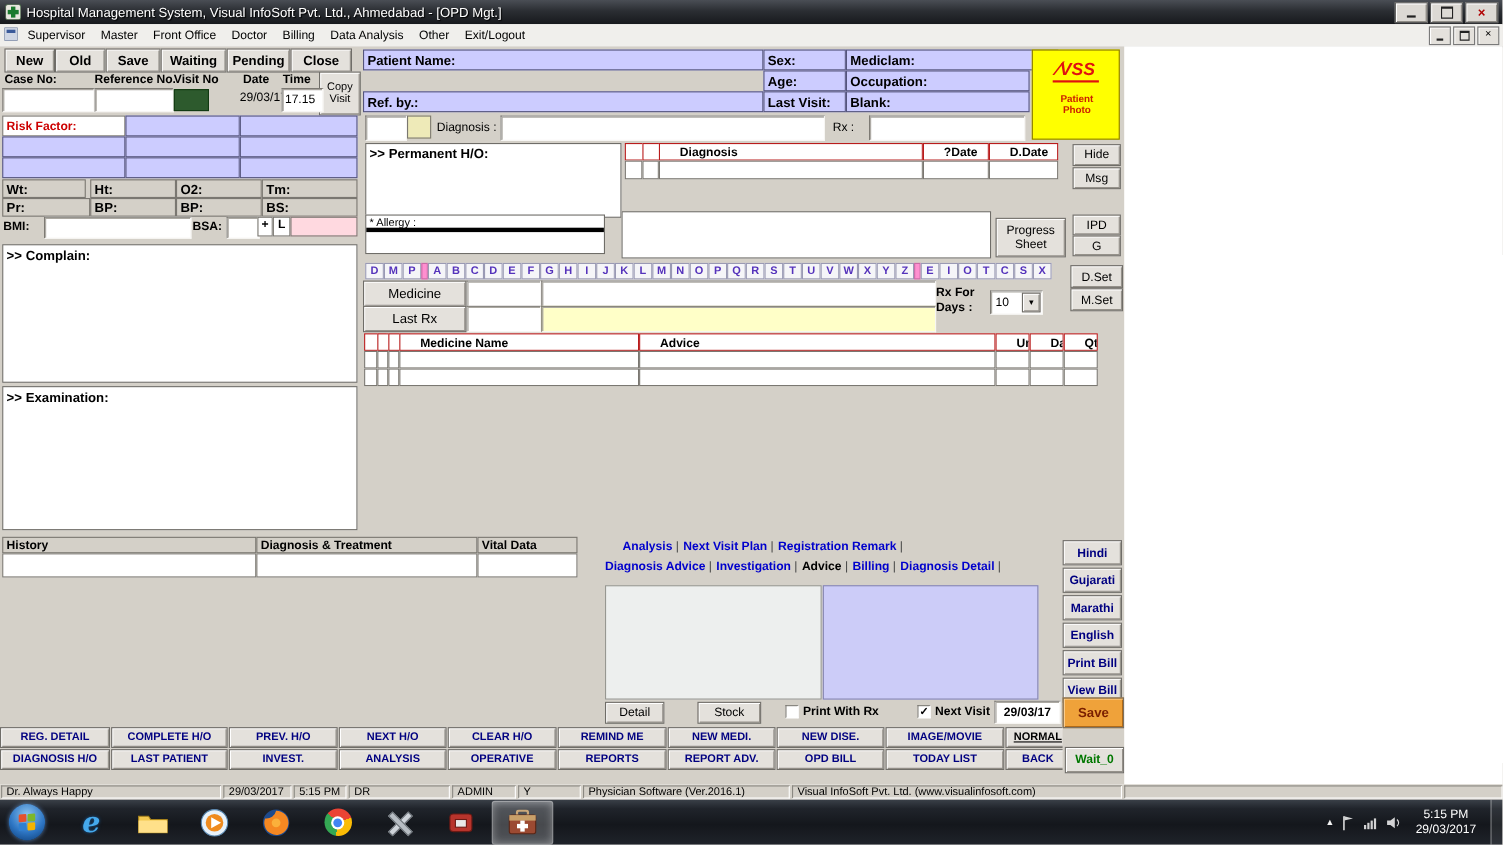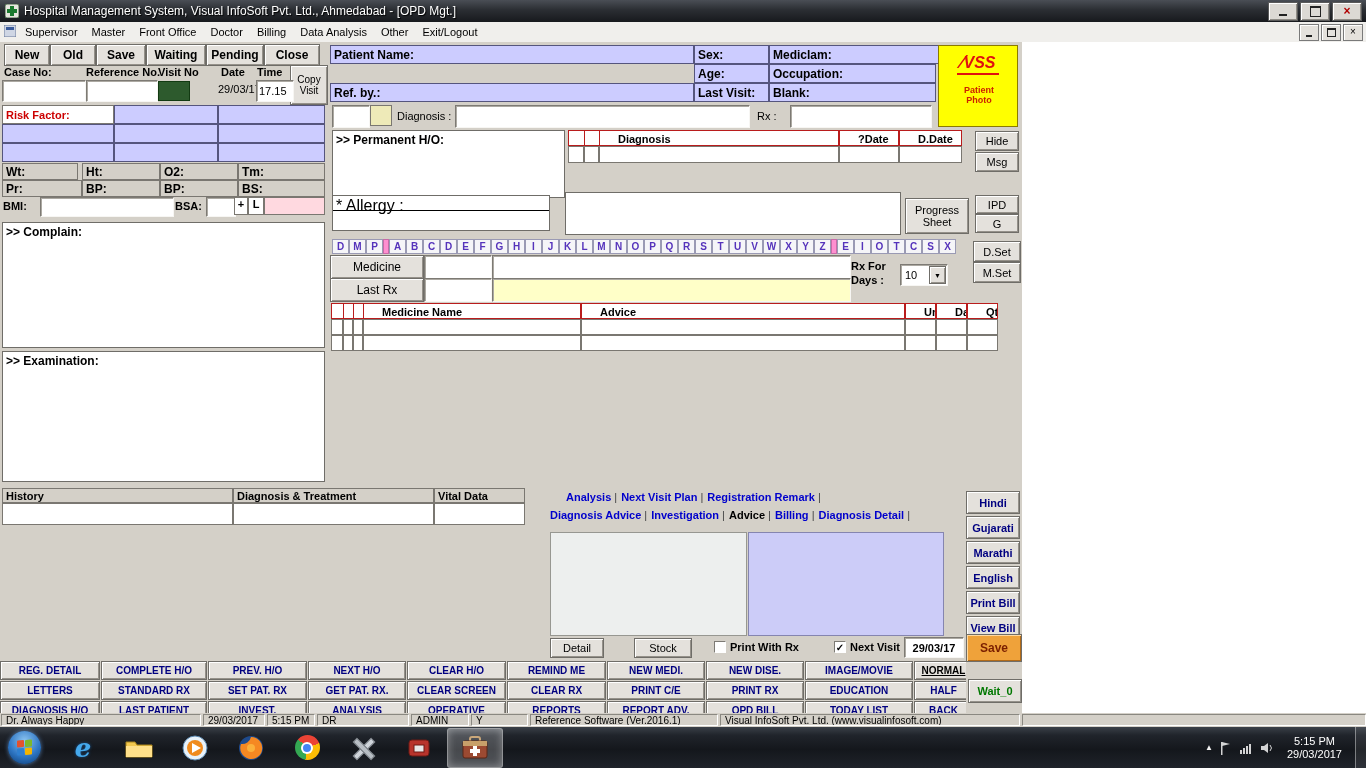--- a/index.html
+++ b/index.html
@@ -291,21 +291,21 @@
   <div class="hdrcell abs" style="left:899px;top:88px;width:63px;height:16px">
         <span>D.Date</span>
       </div>
   <div class="wcell abs" style="left:568px;top:104px;width:16px;height:17px"></div>
   <div class="wcell abs" style="left:584px;top:104px;width:15px;height:17px"></div>
   <div class="wcell abs" style="left:599px;top:104px;width:240px;height:17px"></div>
   <div class="wcell abs" style="left:839px;top:104px;width:60px;height:17px"></div>
   <div class="wcell abs" style="left:899px;top:104px;width:63px;height:17px"></div>
 
   <div class="whitebox abs" style="left:332px;top:153px;width:218px;height:36px">
-    <div style="font-size:16px;padding:1px 0 0 3px;border-bottom:1px solid #000000;height:15px;box-sizing:border-box">* Allergy :</div>
+    <div style="font-size:10px;padding:1px 0 0 3px;border-bottom:4px solid #000000;height:15px;box-sizing:border-box">* Allergy :</div>
   </div>
   <div class="whitebox abs" style="left:565px;top:150px;width:336px;height:43px"></div>
   <div class="b3d abs" style="left:905px;top:156px;width:62px;height:34px;font-size:11px;line-height:12px">Progress Sheet</div>
 
   <div class="abs" style="left:332px;top:197px;display:flex">
     <span class="alpha-host">
           <span class="acell">D</span>
           <span class="acell">M</span>
           <span class="acell">P</span>
         </span>
@@ -460,33 +460,20 @@
           <div class="gbtn">COMPLETE H/O</div>
           <div class="gbtn">PREV. H/O</div>
           <div class="gbtn">NEXT H/O</div>
           <div class="gbtn">CLEAR H/O</div>
           <div class="gbtn">REMIND ME</div>
           <div class="gbtn">NEW MEDI.</div>
           <div class="gbtn">NEW DISE.</div>
           <div class="gbtn">IMAGE/MOVIE</div>
           <div class="gbtn">NORMAL</div>
         </div>
-    <div class="grow r2">
-
-    <div class="gbtn">LETTERS</div>
-          <div class="gbtn">STANDARD RX</div>
-          <div class="gbtn">SET PAT. RX</div>
-          <div class="gbtn">GET PAT. RX.</div>
-          <div class="gbtn">CLEAR SCREEN</div>
-          <div class="gbtn">CLEAR RX</div>
-          <div class="gbtn">PRINT C/E</div>
-          <div class="gbtn">PRINT RX</div>
-          <div class="gbtn">EDUCATION</div>
-          <div class="gbtn">HALF</div>
-        </div>
     <div class="grow r3">
 
     <div class="gbtn">DIAGNOSIS H/O</div>
           <div class="gbtn">LAST PATIENT</div>
           <div class="gbtn">INVEST.</div>
           <div class="gbtn">ANALYSIS</div>
           <div class="gbtn">OPERATIVE</div>
           <div class="gbtn">REPORTS</div>
           <div class="gbtn">REPORT ADV.</div>
           <div class="gbtn">OPD BILL</div>
@@ -498,21 +485,21 @@
 </div>
 </div>
 
 <div class="statusbar">
   <div class="seg" style="width:200px">Dr. Always Happy</div>
   <div class="seg" style="width:62px">29/03/2017</div>
   <div class="seg" style="width:48px">5:15 PM</div>
   <div class="seg" style="width:92px">DR</div>
   <div class="seg" style="width:58px">ADMIN</div>
   <div class="seg" style="width:57px">Y</div>
-  <div class="seg" style="width:188px">Reference Software (Ver.2016.1)</div>
+  <div class="seg" style="width:188px">Physician Software (Ver.2016.1)</div>
   <div class="seg" style="width:300px">Visual InfoSoft Pvt. Ltd. (www.visualinfosoft.com)</div>
   <div class="seg" style="flex:1"></div>
 </div>
 
 <div class="taskbar">
   <div class="orb">
     <span class="flag">
       <span style="background:#e4512d"></span>
         <span style="background:#7db72b"></span>
       <span style="background:#2f7fd0"></span>

